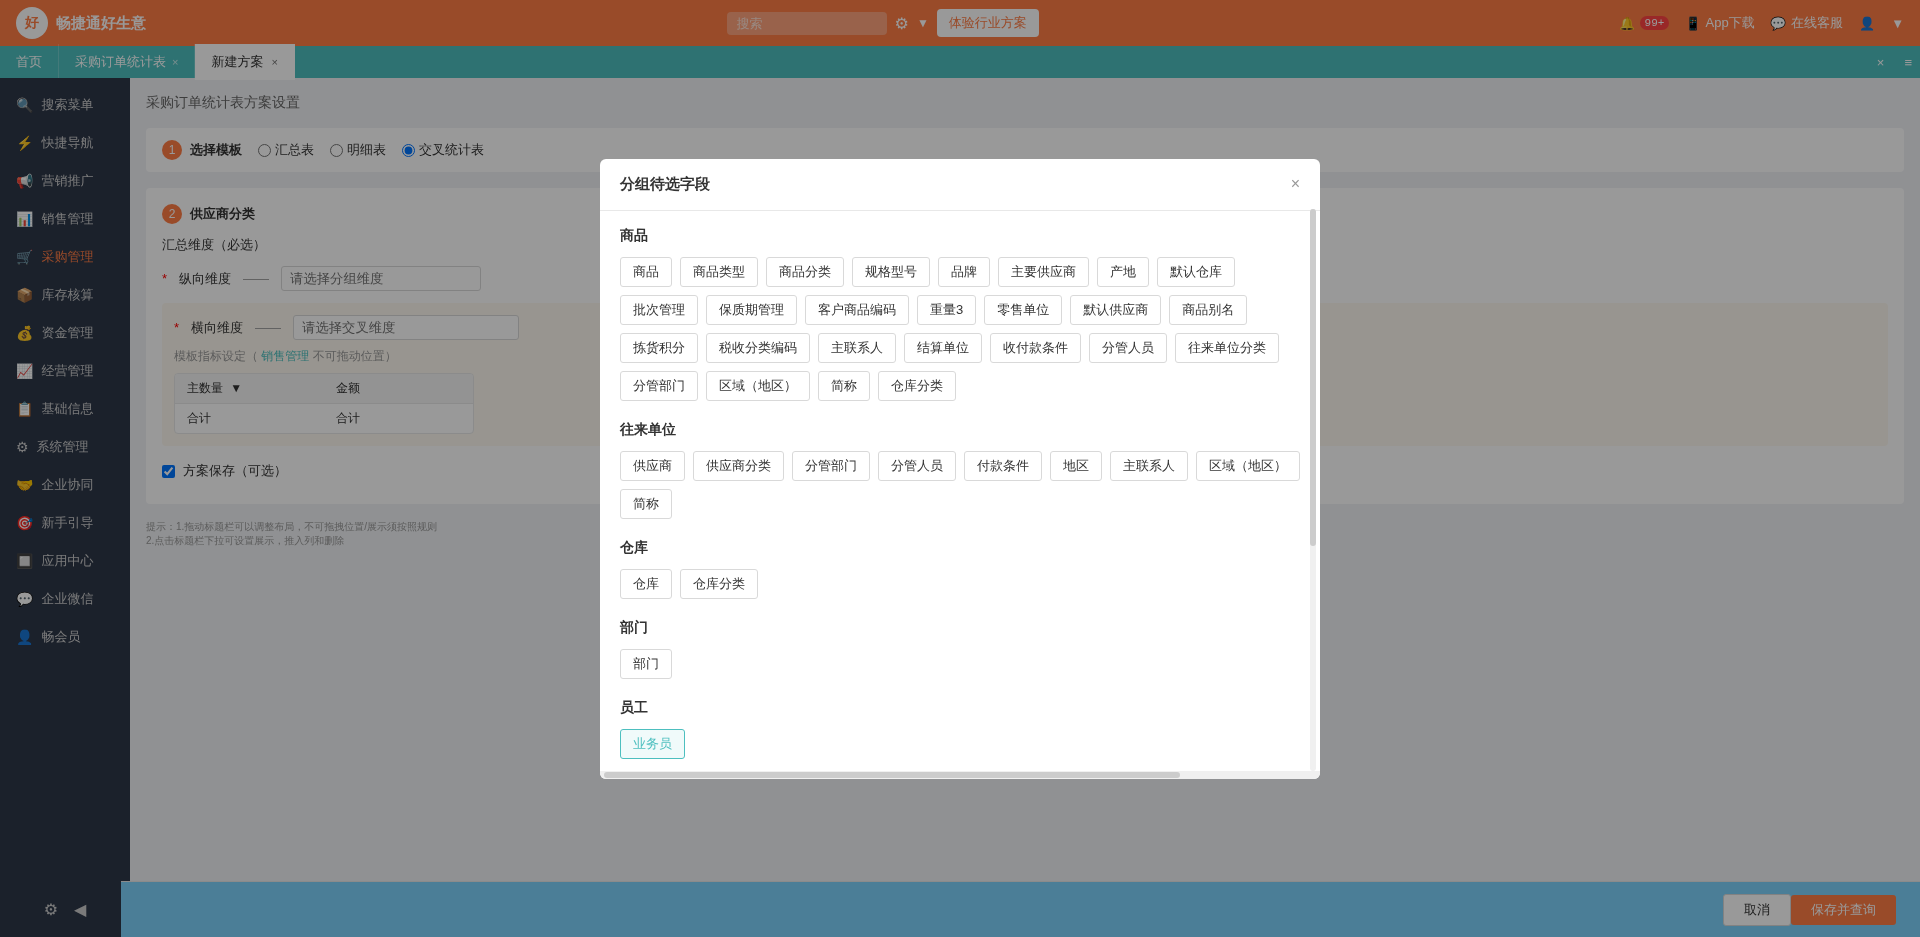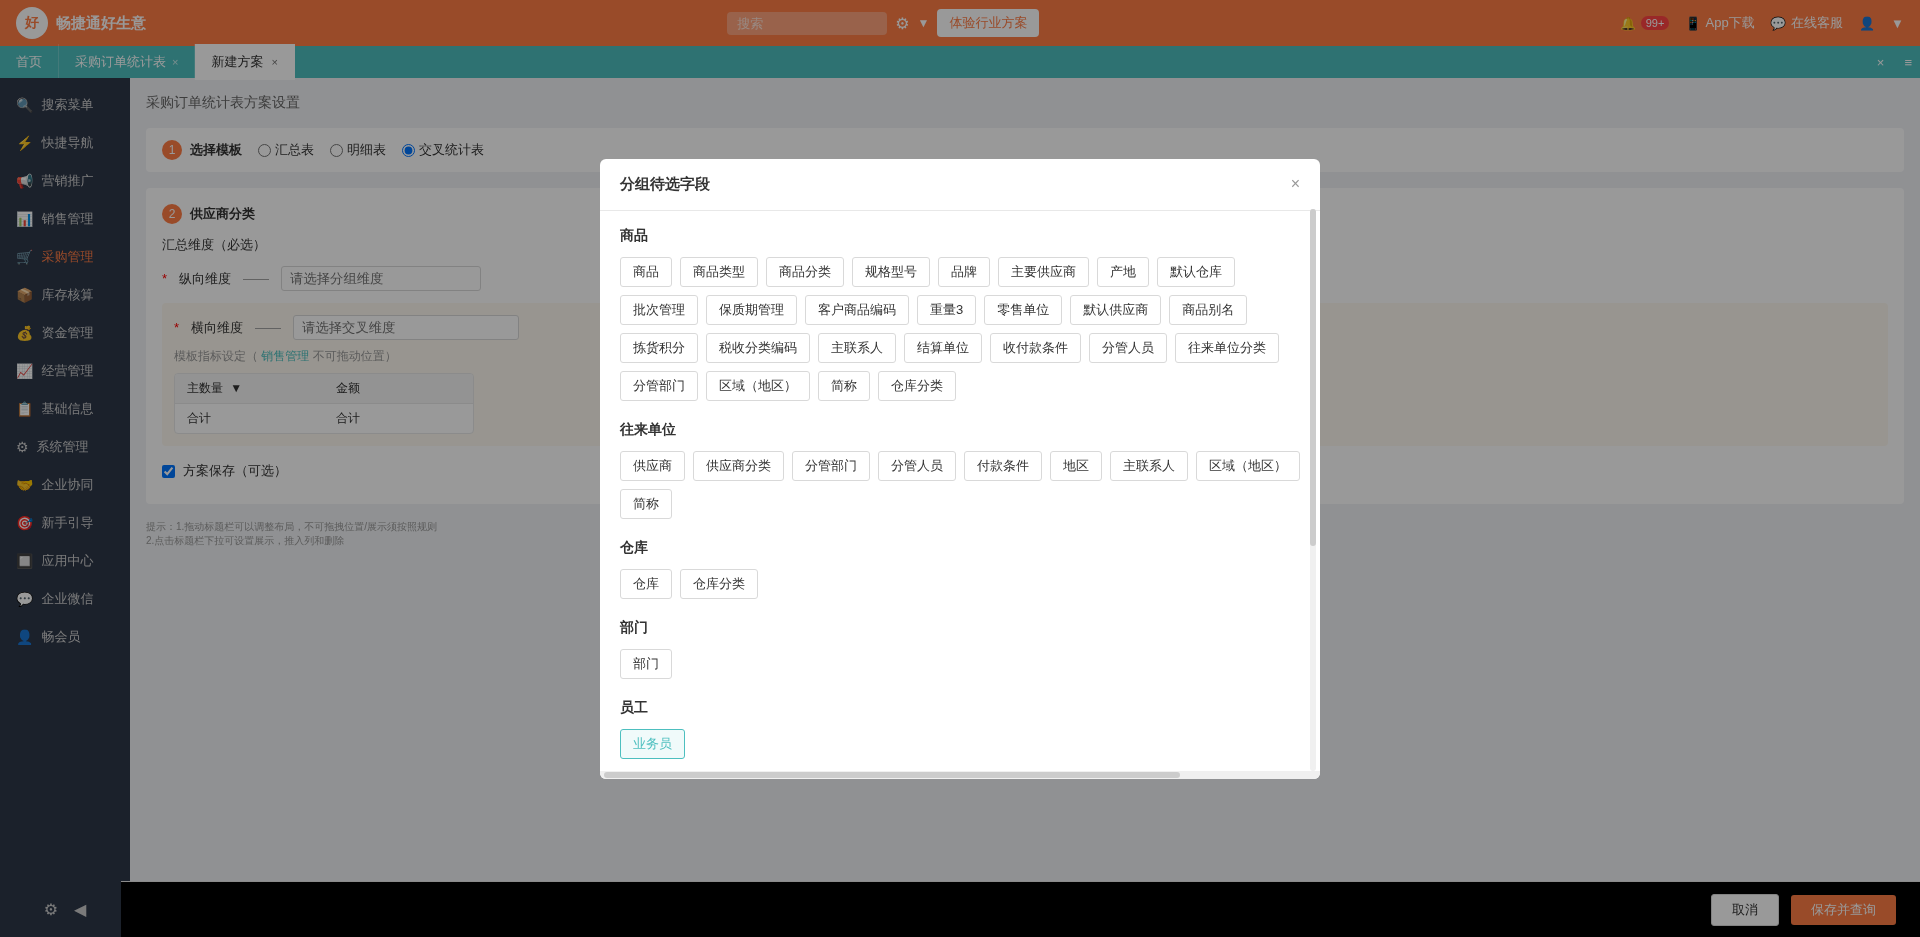--- a/index.html
+++ b/index.html
@@ -70,20 +70,21 @@
       align-items: center;
       gap: 4px;
       cursor: pointer;
     }
     .badge {
       background: #ff4444;
       color: white;
       border-radius: 10px;
       padding: 1px 5px;
       font-size: 11px;
+      font-family: Liberation Mono, monospace;
     }
 
     
     .nav-tabs {
       height: 32px;
       background: #4dbfbf;
       display: flex;
       align-items: center;
       padding: 0 0 0 0;
     }
@@ -265,27 +266,26 @@
       background: #f0fafa;
     }
 
     
     .bottom-actions {
       position: fixed;
       bottom: 0;
       right: 0;
       left: 121px;
       height: 56px;
-      background: #000000;
+      background: #7dd3fc;
       border-top: 1px solid #e8e8e8;
       display: flex;
       align-items: center;
       justify-content: flex-end;
       padding: 0 24px;
-      gap: 12px;
       z-index: 50;
     }
     .btn-cancel {
       border: 1px solid #d9d9d9;
       background: white;
       color: #333;
       padding: 6px 20px;
       border-radius: 3px;
       cursor: pointer;
       font-size: 13px;

